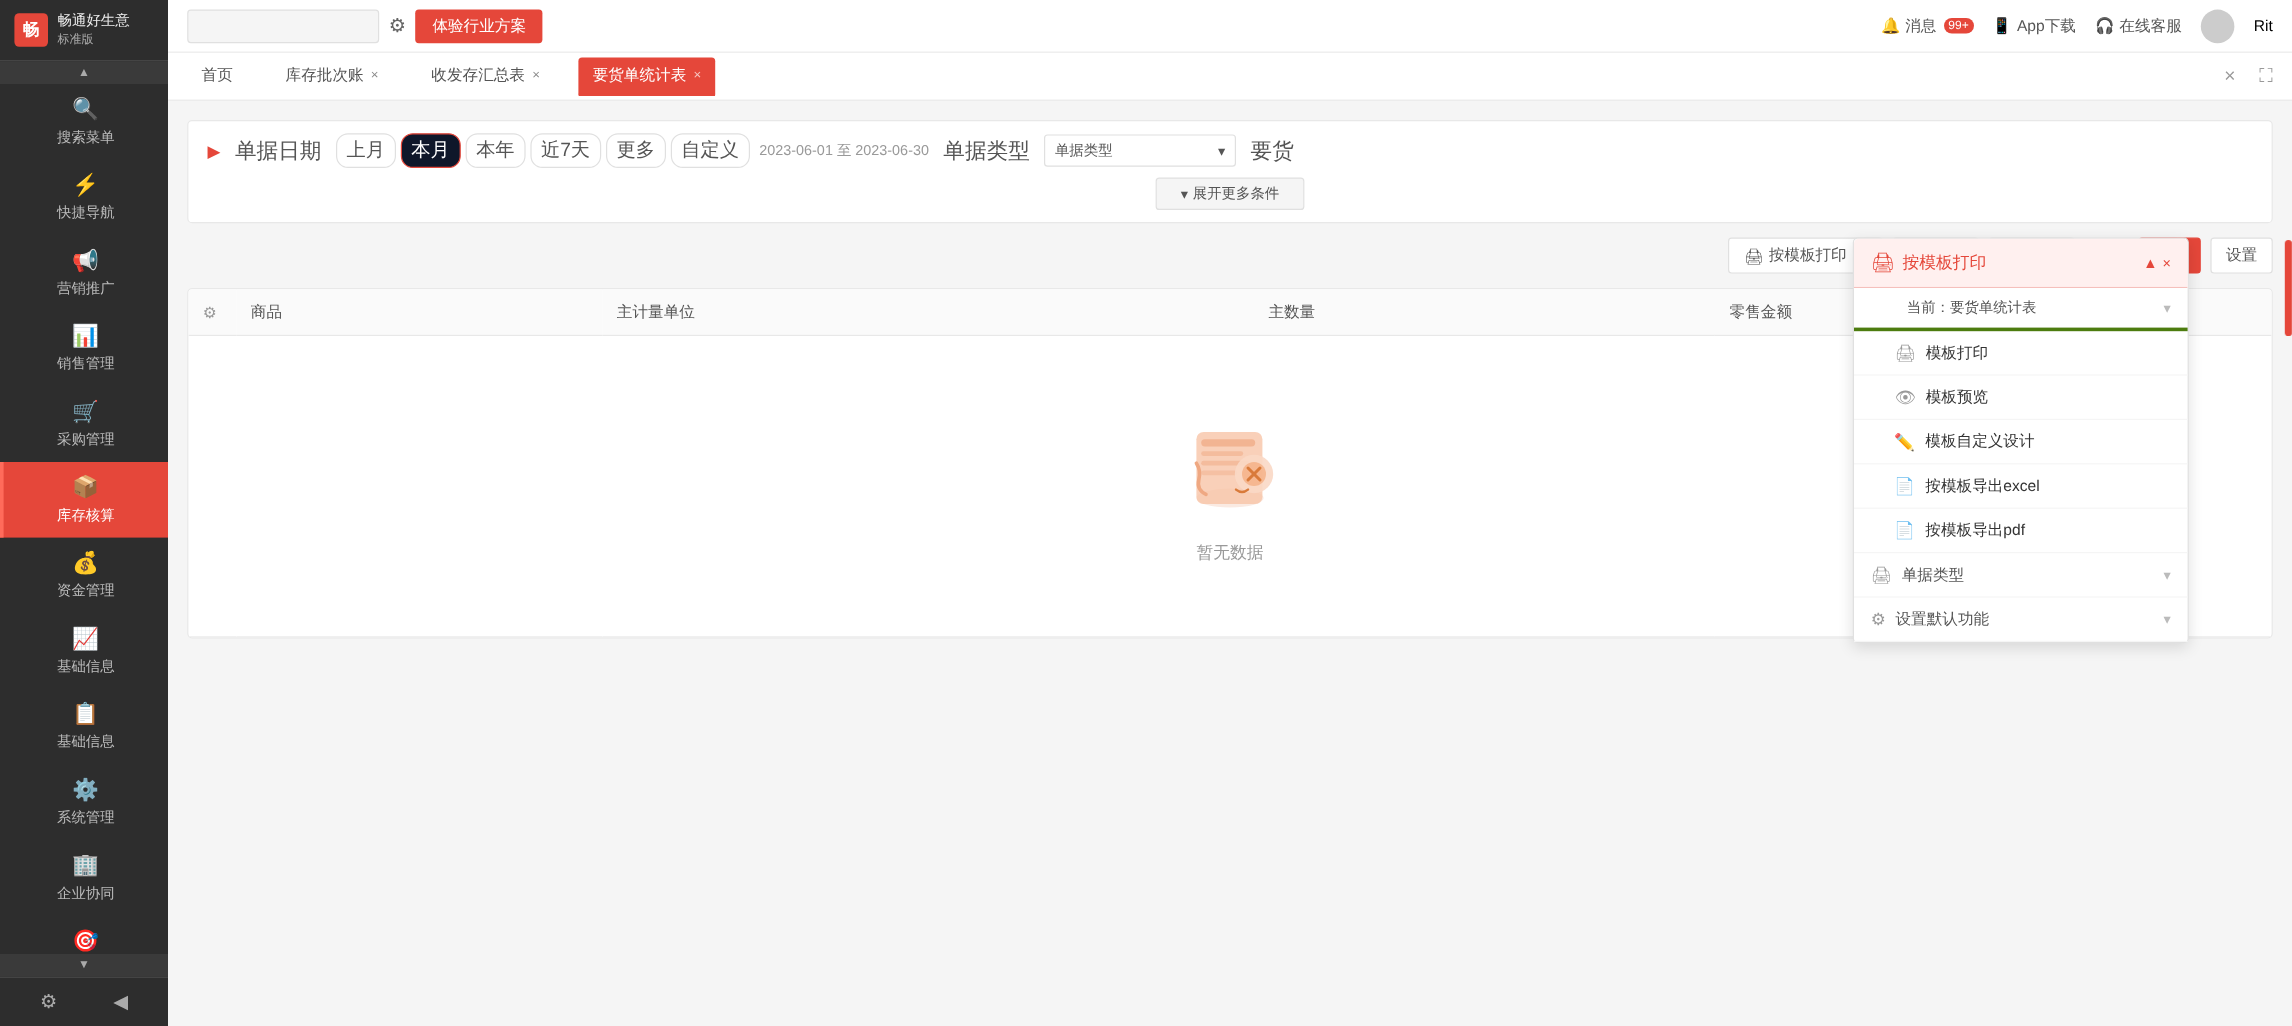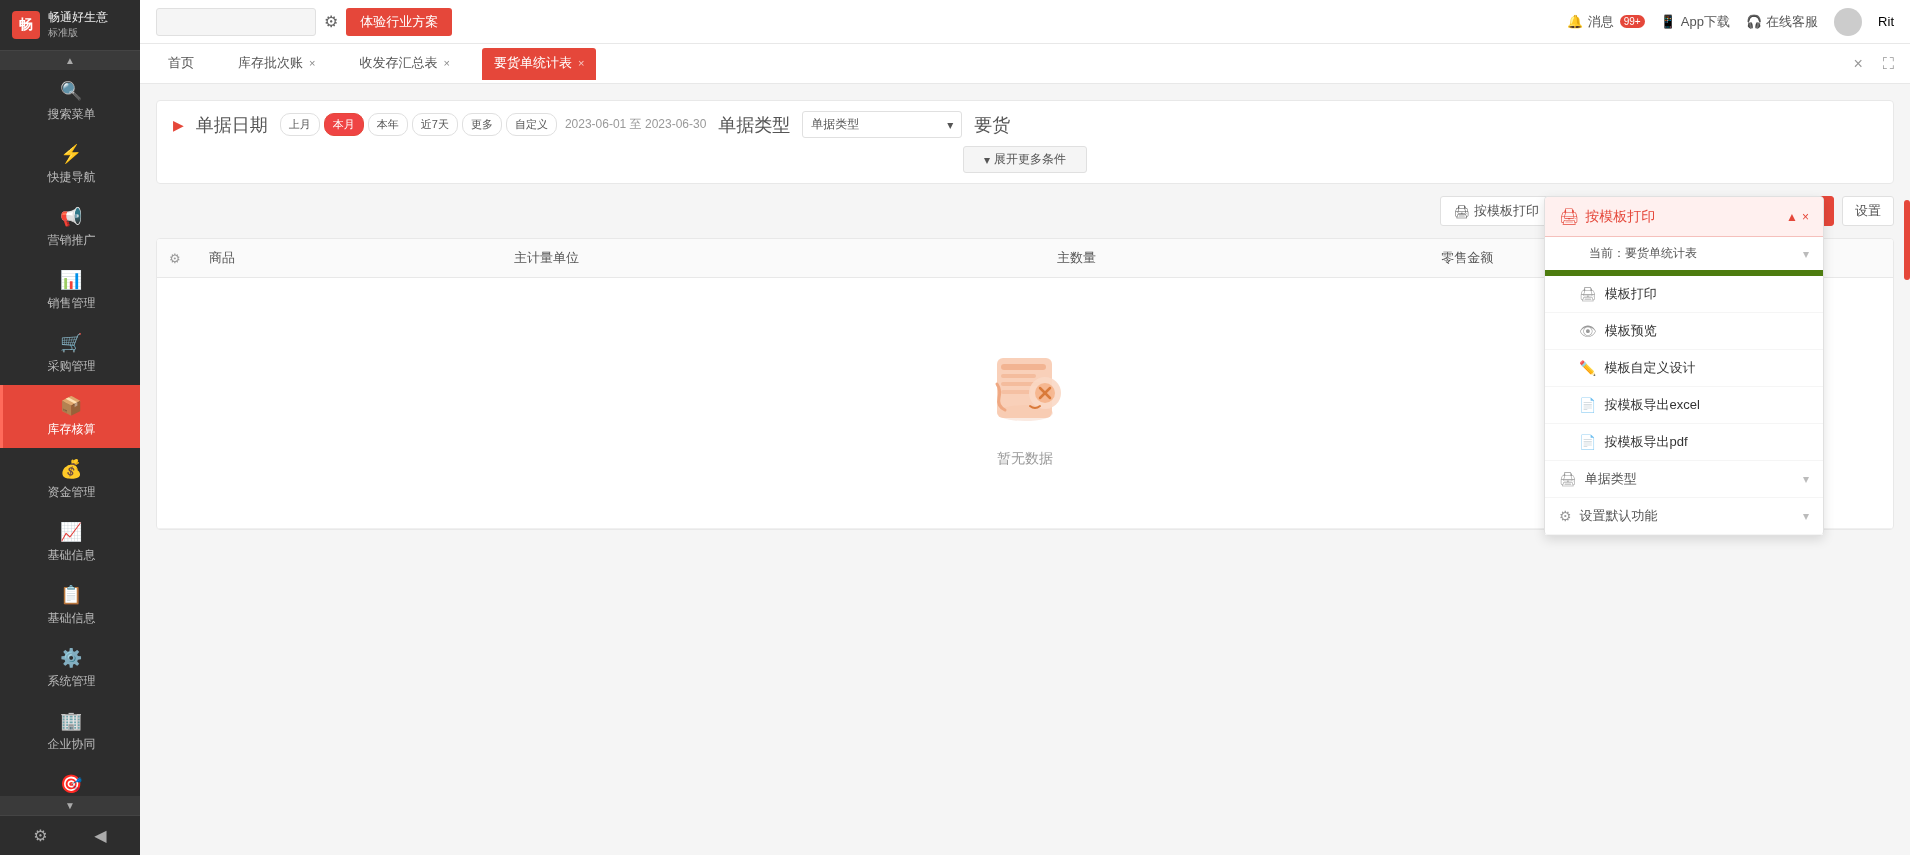--- a/index.html
+++ b/index.html
@@ -193,25 +193,25 @@
     }
     .filter-toggle-icon { color: #e5473a; font-size: 14px; cursor: pointer; }
     .filter-label { font-size: 18px; color: #555; white-space: nowrap; }
     .filter-date-group { display: flex; align-items: center; gap: 4px; }
     .date-btn {
       padding: 3px 8px;
       border: 1px solid #e0e0e0;
       background: #fff;
       border-radius: 10px;
       cursor: pointer;
-      font-size: 11px;
+      font-size: 16px;
       color: #555;
     }
     .date-btn.active {
-      background: #ef4444;
+      background: #0f172a;
       color: #fff;
       border-color: #e5473a;
     }
     .date-range { font-size: 12px; color: #999; margin-left: 4px; }
     .filter-select {
       border: 1px solid #e0e0e0;
       border-radius: 3px;
       padding: 4px 8px;
       font-size: 12px;
       color: #555;
@@ -338,21 +338,21 @@
       color: #555;
       border-bottom: 1px solid #f5f5f5;
       font-weight: 500;
     }
     .dropdown-sub-header-icon { color: #999; font-size: 14px; }
     .dropdown-sub-header-arrow { margin-left: auto; color: #bbb; font-size: 12px; }
     .dropdown-current {
       padding: 8px 14px 8px 44px;
       font-size: 12px;
       color: #555;
-      border-bottom: 6px solid #4d7c0f;
+      border-bottom: 3px solid #4d7c0f;
       display: flex; align-items: center; justify-content: space-between;
     }
     .dropdown-current-arrow { color: #bbb; font-size: 12px; }
 
     
     .resize-handle {
       position: fixed;
       right: 0; top: 200px;
       width: 6px; height: 80px;
       background: #e5473a;

